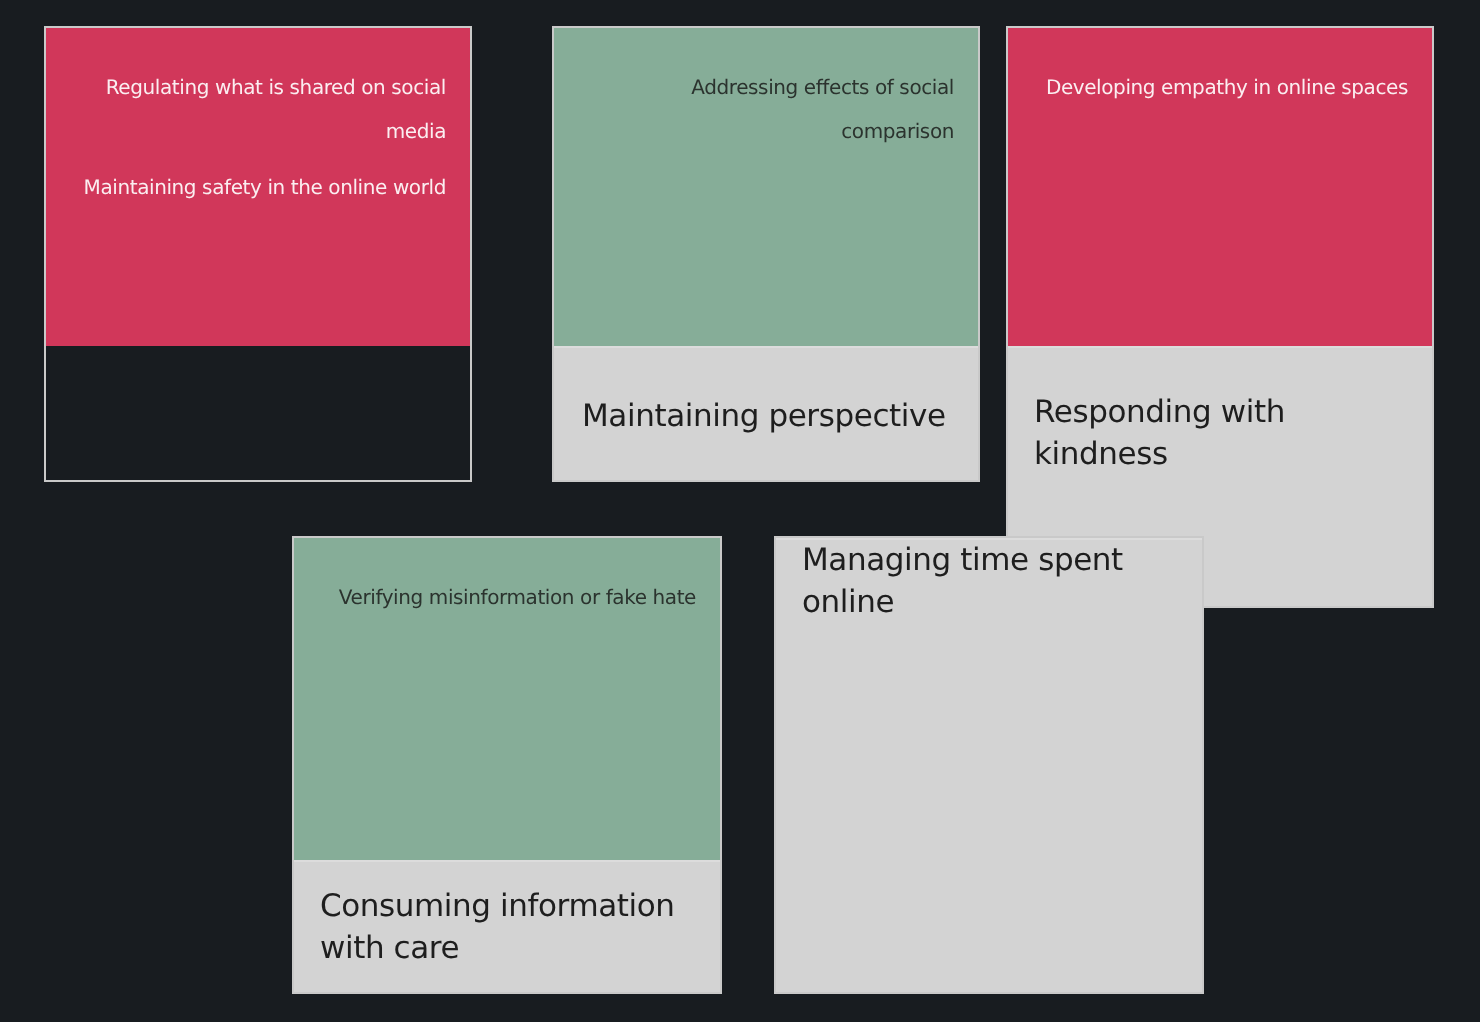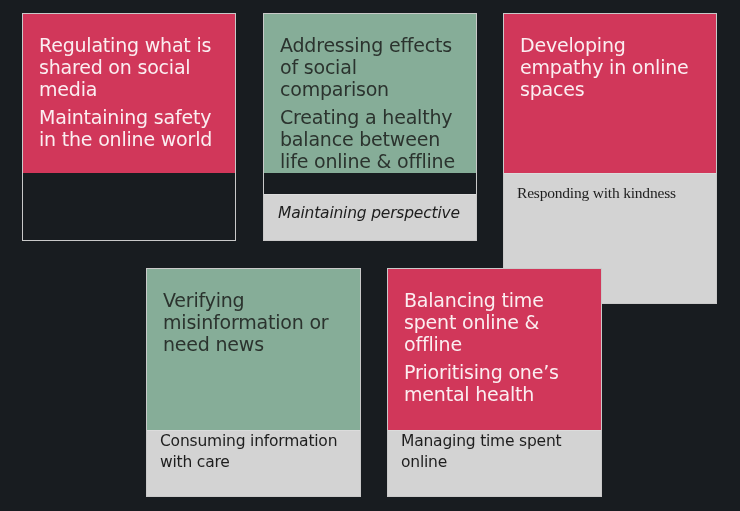--- a/index.html
+++ b/index.html
@@ -28,84 +28,80 @@
     }
     .card .top.red {
       background: #d1375a;
       color: #fbeef1;
     }
     .card .top.green {
       background: #86ad98;
       color: #2b332e;
     }
     .card .item {
-      font-size: 19px;
+      font-size: 10px;
       line-height: 22px;
       margin: 0 0 6px 0;
       letter-spacing: -0.2px;
+      text-align: right;
     }
     .card .bottom {
       flex: 1;
       background: #d3d3d3;
       color: #1e1e1e;
       box-sizing: border-box;
       padding: 0 10px 0 13px;
       display: flex;
       align-items: center;
       font-size: 15.5px;
       line-height: 21px;
       letter-spacing: -0.2px;
       border-top: 1px solid #dcdcdc;
     }
     #card-1 { left: 22px;  top: 13px;  width: 214px; height: 228px; }
-    #card-2 { left: 263px; top: 13px;  width: 214px; height: 228px; gap: 21px; }
+    #card-2 { left: 276px; top: 13px;  width: 214px; height: 228px; }
     #card-3 { left: 503px; top: 13px;  width: 214px; height: 291px; }
     #card-4 { left: 146px; top: 268px; width: 215px; height: 229px; }
     #card-5 { left: 387px; top: 268px; width: 215px; height: 229px; }
 
     #card-1 .top, #card-2 .top, #card-3 .top { height: 159px; }
     #card-4 .top, #card-5 .top { height: 161px; }
 
-    #card-2 .bottom { padding-left: 14px; align-items: flex-start; padding-top: 8px; font-style: italic; }
-    #card-3 .bottom { align-items: flex-start; padding-top: 8px; font-family: Liberation Serif, serif; }
-    #card-4 .bottom { align-items: flex-start; }
+    #card-2 .bottom { padding-left: 14px; align-items: flex-start; padding-top: 24px; }
+    #card-3 .bottom { align-items: flex-start; padding-top: 22px; }
+    #card-4 .bottom { align-items: flex-start; padding-top: 12px; }
     #card-5 .bottom { align-items: flex-start; padding-top: 0; }
     #card-1 .bottom { padding-left: 13px; }
   </style>
 </head>
 <body>
 
 <div class="card" id="card-1">
   <div class="top red">
     <div class="item">Regulating what is shared on social media</div>
     <div class="item">Maintaining safety in the online world</div>
   </div>
 </div>
 
 <div class="card" id="card-2">
   <div class="top green">
     <div class="item">Addressing effects of social comparison</div>
-    <div class="item">Creating a healthy balance between life online &amp; offline</div>
   </div>
   <div class="bottom">Maintaining perspective</div>
 </div>
 
 <div class="card" id="card-3">
   <div class="top red">
     <div class="item">Developing empathy in online spaces</div>
   </div>
   <div class="bottom">Responding with kindness</div>
 </div>
 
 <div class="card" id="card-4">
   <div class="top green">
-    <div class="item">Verifying misinformation or need news</div>
+    <div class="item">Verifying misinformation or fake hate</div>
   </div>
   <div class="bottom">Consuming information with care</div>
 </div>
 
 <div class="card" id="card-5">
-  <div class="top red">
-    <div class="item">Balancing time spent online &amp; offline</div>
-    <div class="item">Prioritising one’s mental health</div>
-  </div>
   <div class="bottom">Managing time spent online</div>
 </div>
 
 </body></html>

